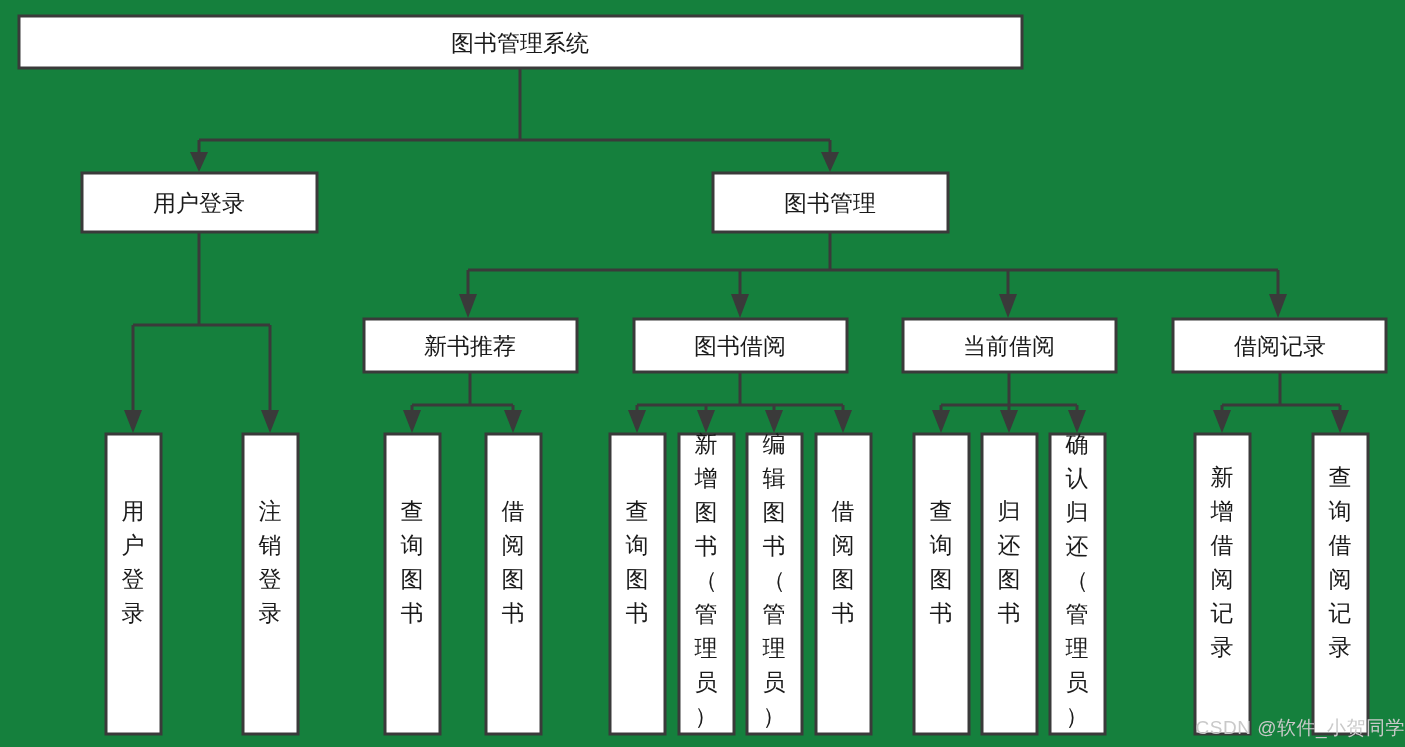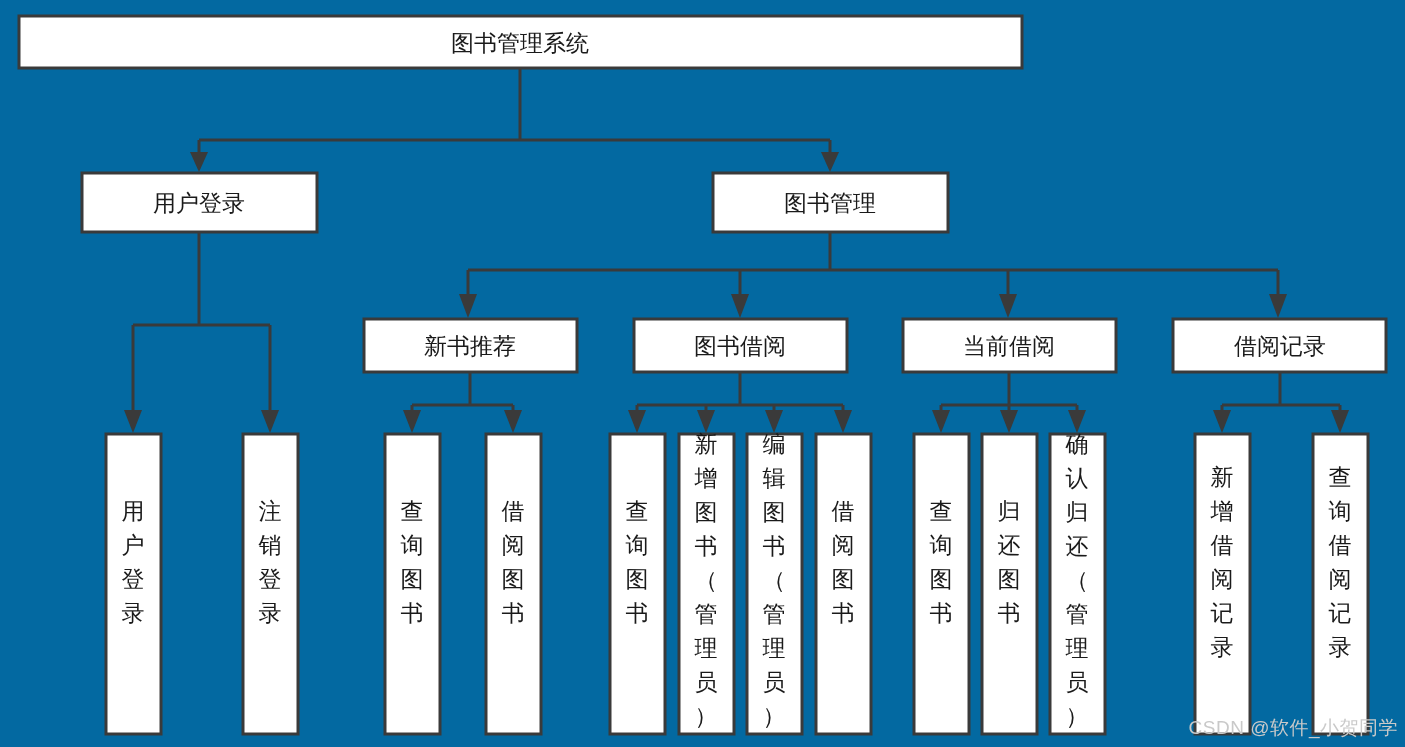--- a/index.html
+++ b/index.html
@@ -7,21 +7,21 @@
     padding: 0;
     background: #ffffff;
   }
   body {
     font-family: "Liberation Sans", "DejaVu Sans", sans-serif;
   }
   #diagram-root {
     position: relative;
     width: 1405px;
     height: 747px;
-    background: #0369a1;
+    background: #15803d;
     overflow: hidden;
   }
   svg#flow-svg {
     position: absolute;
     left: 0;
     top: 0;
     width: 1405px;
     height: 747px;
     display: block;
   }
@@ -49,21 +49,21 @@
     dominant-baseline: central;
   }
   .node-label-vertical {
     fill: #1a1a1a;
     font-family: "Liberation Sans", "DejaVu Sans", sans-serif;
     font-size: 23px;
     text-anchor: middle;
   }
   .watermark-text {
     position: absolute;
-    right: 7px;
+    right: 0;
     bottom: 6px;
     font-family: "Liberation Sans", "DejaVu Sans", sans-serif;
     font-size: 19px;
     color: #c9c9c9;
     white-space: nowrap;
     user-select: none;
     letter-spacing: 0.5px;
   }
 </style>
 </head>

